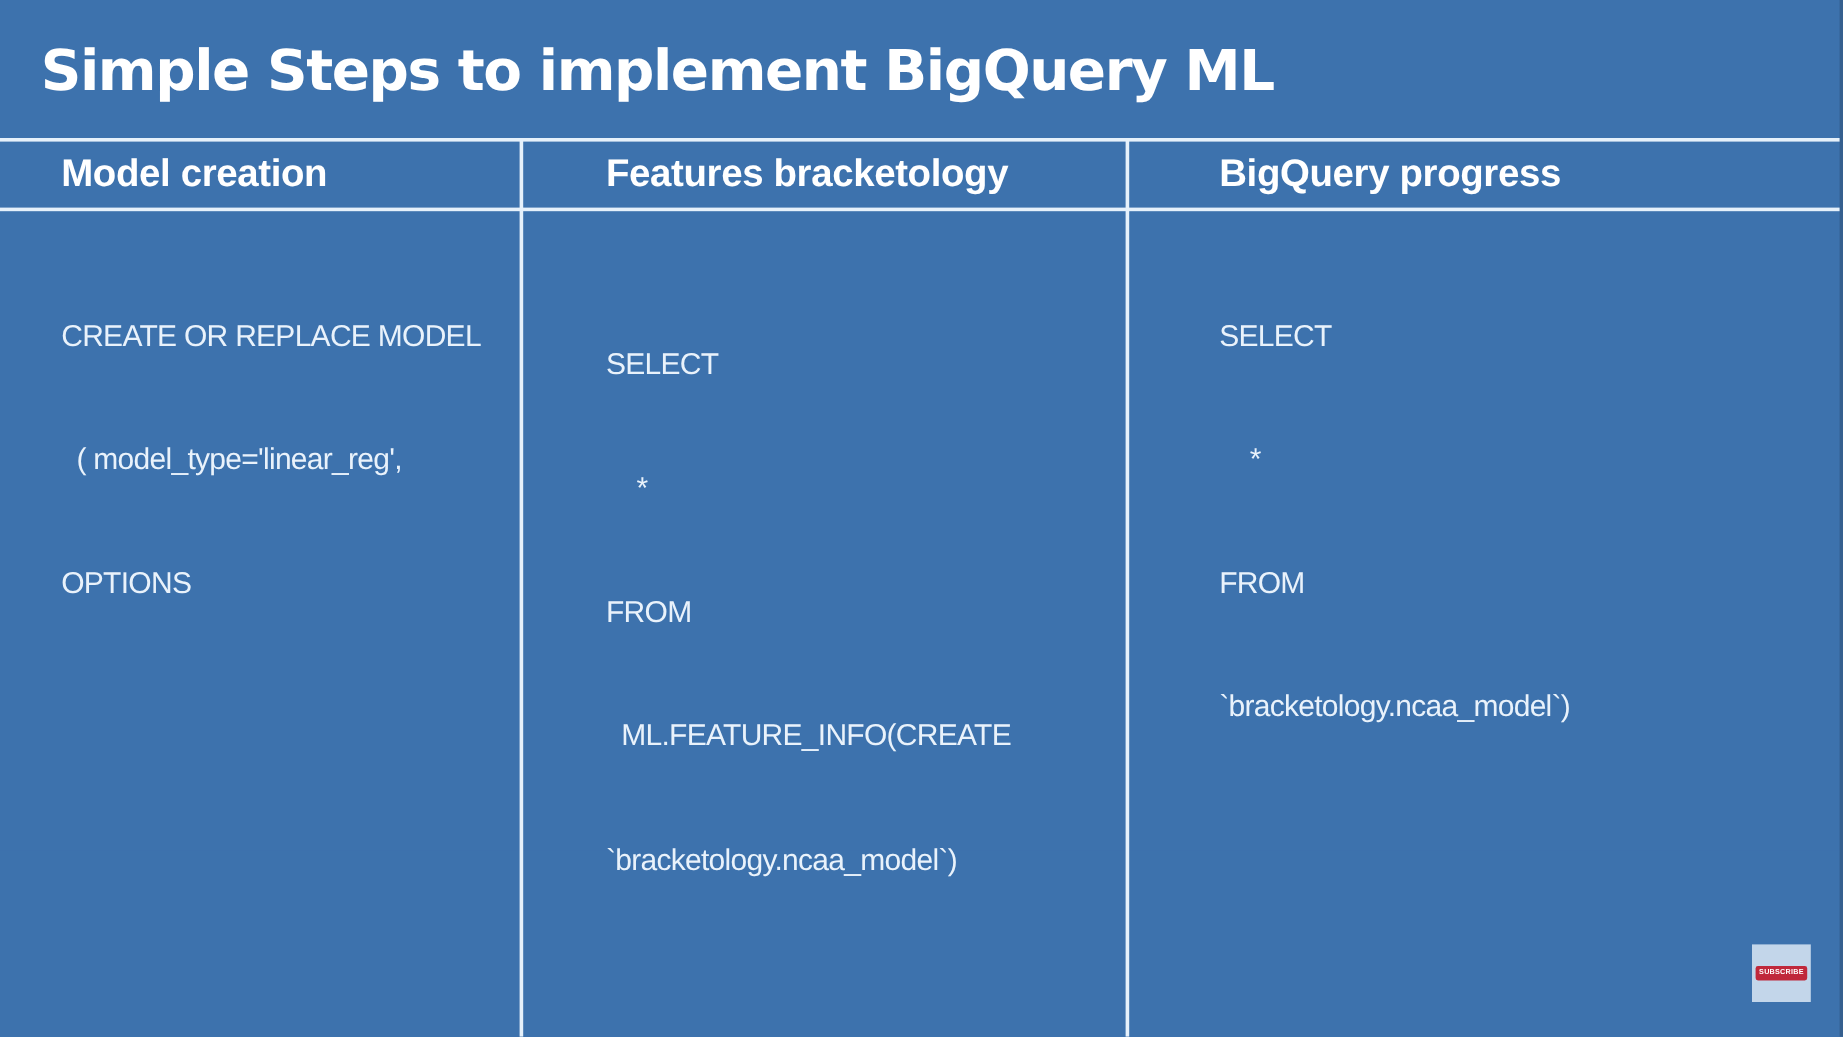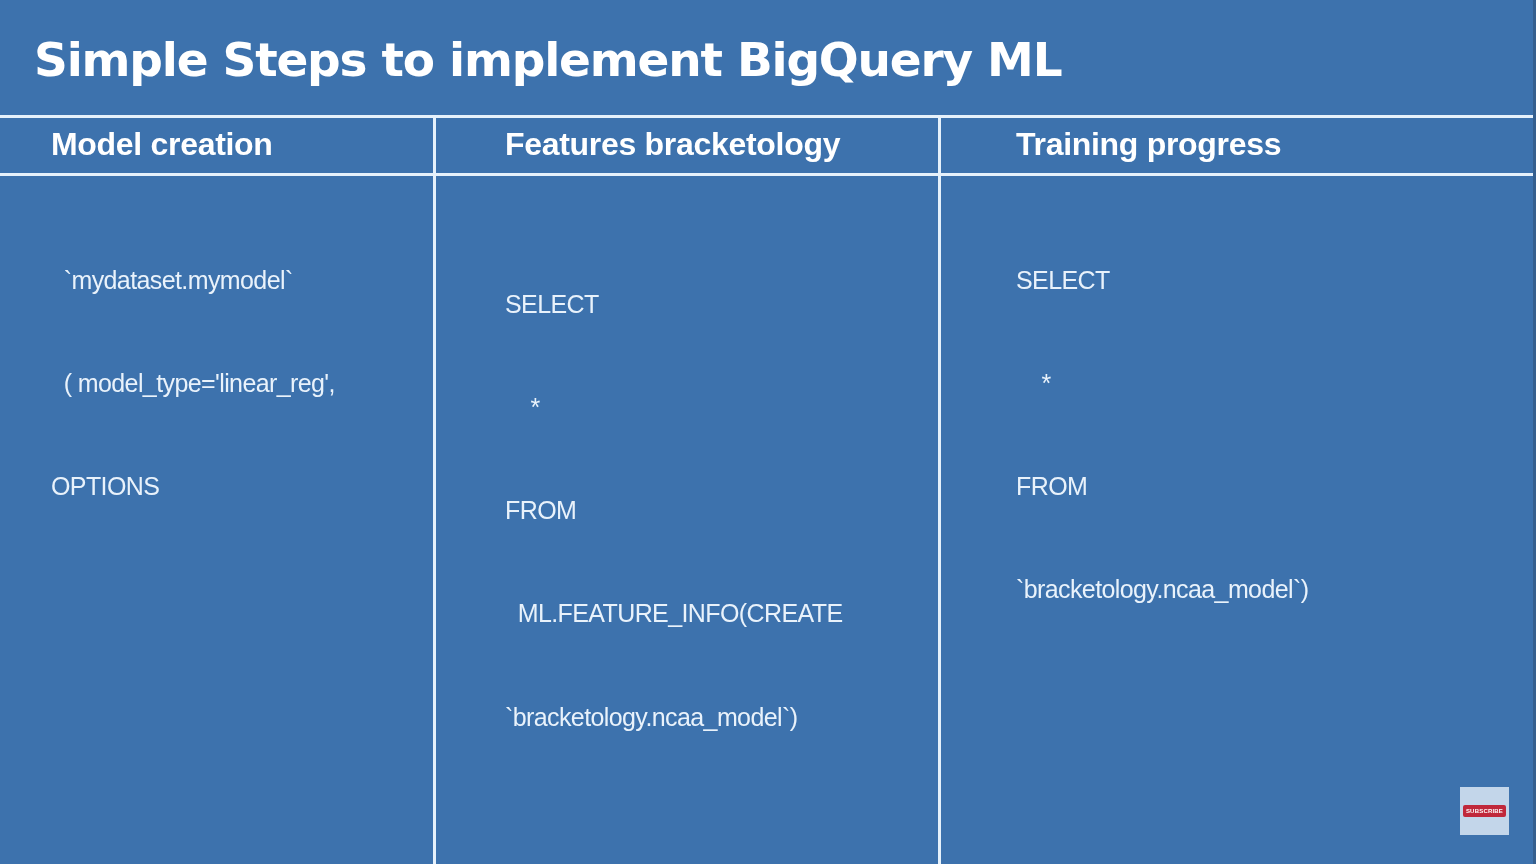--- a/index.html
+++ b/index.html
@@ -58,24 +58,24 @@
 <div class="slide">
   <div class="title">Simple Steps to implement BigQuery ML</div>
 
   <div class="hline" style="top:115px;"></div>
   <div class="hline" style="top:173px;"></div>
   <div class="vline" style="left:433px; top:116px; height:748px;"></div>
   <div class="vline" style="left:938px; top:116px; height:748px;"></div>
 
   <div class="col-header" style="left:51px;">Model creation</div>
   <div class="col-header" style="left:505px;">Features bracketology</div>
-  <div class="col-header" style="left:1016px;">Training progress</div>
+  <div class="col-header" style="left:1016px;">BigQuery progress</div>
 
   <div class="code" style="left:51px; top:194px;">
-    <span class="line">  `mydataset.mymodel`</span>
+    <span class="line">CREATE OR REPLACE MODEL</span>
     <span class="line">  ( model_type='linear_reg',</span>
     <span class="line">OPTIONS</span>
     
     
   </div>
 
   <div class="code" style="left:505px; top:218px;">
     <span class="line">SELECT</span>
     <span class="line">    *</span>
     <span class="line">FROM</span>

